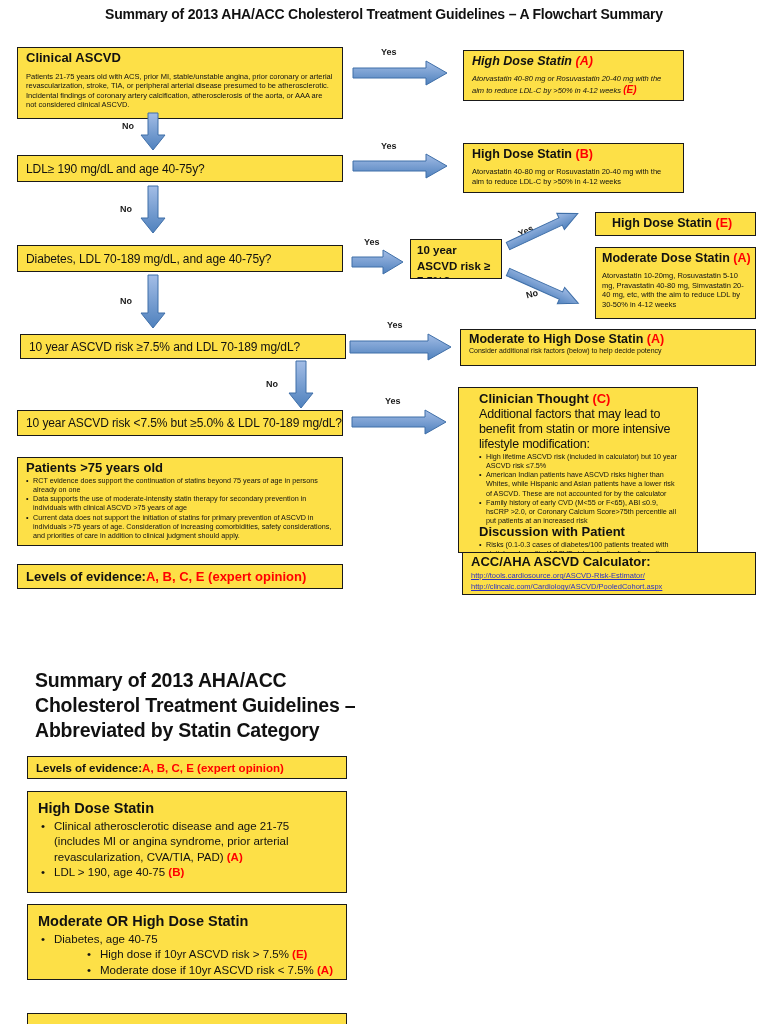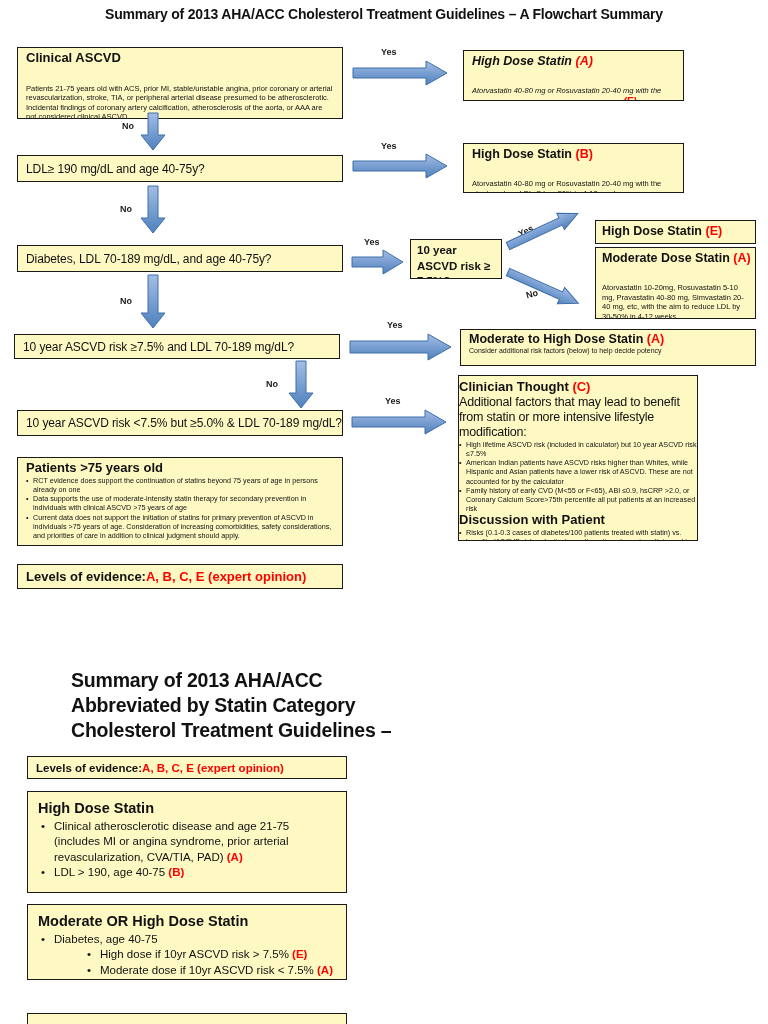--- a/index.html
+++ b/index.html
@@ -1,34 +1,34 @@
 <!DOCTYPE html>
 <html><head>
 <meta charset="utf-8">
 <style>
   html,body{margin:0;padding:0;background:#ffffff;}
   .canvas{position:relative;width:768px;height:1024px;background:#ffffff;overflow:hidden;
           font-family:"Liberation Sans", sans-serif;color:#111;}
   .abs{position:absolute;box-sizing:border-box;}
-  .box{position:absolute;box-sizing:border-box;background:#fef9c3;border:1.6px solid #1a1a1a;padding:3px 8px;overflow:hidden;}
+  .box{position:absolute;box-sizing:border-box;background:#fde047;border:1.6px solid #1a1a1a;padding:3px 8px;overflow:hidden;}
   .p1title{top:6px;left:0;width:768px;text-align:center;font-size:14px;font-weight:bold;letter-spacing:-0.2px;}
   .q{display:flex;align-items:center;font-weight:normal;font-size:12px;white-space:nowrap;letter-spacing:-0.1px;}
   .bh{font-weight:bold;font-size:13px;line-height:1.15;}
   .bh2{font-weight:bold;font-size:12.5px;line-height:1.15;}
-  .tiny{font-size:7.5px;line-height:1.26;margin-top:18px;}
+  .tiny{font-size:7.5px;line-height:1.26;margin-top:6px;}
   .tiny7{font-size:7px;line-height:1.25;margin-top:1px;}
   .red{color:#ff0000;font-weight:bold;}
   .redE{color:#ff0000;font-weight:bold;font-size:10px;}
   .lbl{position:absolute;font-size:9px;font-weight:bold;color:#1a1a1a;}
   .tb{position:relative;padding-left:7px;font-size:7.2px;line-height:1.27;}
   .tb::before{content:"•";position:absolute;left:0;top:0;}
   .sub{font-size:12.5px;line-height:1.2;letter-spacing:-0.2px;}
   .dec{font-weight:bold;font-size:11.5px;line-height:1.35;}
   .link{display:block;color:#2e31c2;text-decoration:underline;font-size:7.5px;line-height:1.5;cursor:pointer;}
-  .p2title{font-size:19.5px;font-weight:bold;line-height:25px;letter-spacing:-0.2px;margin-left:36px;}
+  .p2title{font-size:19.5px;font-weight:bold;line-height:25px;letter-spacing:-0.2px;}
   .b2{position:relative;padding-left:16px;font-size:11.5px;line-height:1.33;}
   .b2::before{content:"•";position:absolute;left:3px;top:0;}
   .b2.lvl1{margin-left:46px;}
   .ev1{display:flex;align-items:center;font-weight:bold;font-size:13px;white-space:nowrap;}
   .ev2{display:flex;align-items:center;font-weight:bold;font-size:11.5px;white-space:nowrap;}
   svg.arr{position:absolute;overflow:visible;}
 </style>
 </head>
 <body>
 
@@ -107,37 +107,37 @@
   <span class="lbl" style="left:518px;top:226px;transform:rotate(-25deg);">Yes</span>
   <svg class="arr" style="left:508px;top:236px;transform:rotate(-25deg);transform-origin:0 50%;" width="78" height="20">
     <polygon points="0,6 58,6 58,1 77,10 58,19 58,14 0,14" fill="url(#ag)" stroke="#3f6fa8" stroke-width="1"></polygon>
   </svg>
   <span class="lbl" style="left:526px;top:289px;transform:rotate(-15deg);">No</span>
   <svg class="arr" style="left:508px;top:262px;transform:rotate(24deg);transform-origin:0 50%;" width="78" height="20">
     <polygon points="0,6 58,6 58,1 77,10 58,19 58,14 0,14" fill="url(#ag)" stroke="#3f6fa8" stroke-width="1"></polygon>
   </svg>
 
   
-  <div class="box" style="left:595px;top:220px;width:161px;height:24px;padding:3px 6px;">
+  <div class="box" style="left:595px;top:212px;width:161px;height:24px;padding:3px 16px;">
     <div class="bh2" style="white-space:nowrap;"><span>High Dose Statin </span><span class="red">(E)</span></div>
   </div>
 
   
   <div class="box" style="left:595px;top:247px;width:161px;height:72px;padding:3px 6px;">
     <div class="bh2" style="white-space:nowrap;"><span>Moderate Dose Statin </span><span class="red">(A)</span></div>
     <div class="tiny">Atorvastatin 10-20mg, Rosuvastatin 5-10 mg, Pravastatin 40-80 mg, Simvastatin 20-40 mg, etc, with the aim to reduce LDL by 30-50% in 4-12 weeks</div>
   </div>
 
   <span class="lbl" style="left:120px;top:296px;">No</span>
   <svg class="arr" style="left:140px;top:275px;" width="26" height="54">
     <polygon points="8,0 18,0 18,38 25,38 13,53 1,38 8,38" fill="url(#ag)" stroke="#3f6fa8" stroke-width="1"></polygon>
   </svg>
 
   
-  <div class="box q" style="left:14px;top:334px;width:326px;height:25px;">
+  <div class="box q" style="left:20px;top:334px;width:326px;height:25px;">
     <span>10 year ASCVD risk ≥7.5% and LDL 70-189 mg/dL?</span>
   </div>
 
   <span class="lbl" style="left:387px;top:320px;">Yes</span>
   <svg class="arr" style="left:350px;top:332px;" width="102" height="30">
     <polygon points="0,9 78,9 78,2 101,15 78,28 78,21 0,21" fill="url(#ag)" stroke="#3f6fa8" stroke-width="1"></polygon>
   </svg>
 
   
   <div class="box" style="left:460px;top:329px;width:296px;height:37px;padding:2px 8px;">
@@ -154,21 +154,21 @@
   <div class="box q" style="left:17px;top:410px;width:326px;height:26px;">
     <span>10 year ASCVD risk &lt;7.5% but ≥5.0% &amp; LDL 70-189 mg/dL?</span>
   </div>
 
   <span class="lbl" style="left:385px;top:396px;">Yes</span>
   <svg class="arr" style="left:352px;top:408px;" width="95" height="28">
     <polygon points="0,9 73,9 73,2 94,14 73,26 73,19 0,19" fill="url(#ag)" stroke="#3f6fa8" stroke-width="1"></polygon>
   </svg>
 
   
-  <div class="box" style="left:458px;top:375px;width:240px;height:166px;padding:4px 0;">
+  <div class="box" style="left:458px;top:387px;width:240px;height:166px;padding:4px 20px;">
     <div class="bh"><span>Clinician Thought </span><span class="red">(C)</span></div>
     <div class="sub">Additional factors that may lead to benefit from statin or more intensive lifestyle modification:</div>
     <div class="tb">High lifetime ASCVD risk (included in calculator) but 10 year ASCVD risk ≤7.5%</div>
     <div class="tb">American Indian patients have ASCVD risks higher than Whites, while Hispanic and Asian patients have a lower risk of ASCVD. These are not accounted for by the calculator</div>
     <div class="tb">Family history of early CVD (M&lt;55 or F&lt;65), ABI ≤0.9, hsCRP &gt;2.0, or Coronary Calcium Score&gt;75th percentile all put patients at an increased risk</div>
     <div class="bh">Discussion with Patient</div>
     <div class="tb">Risks (0.1-0.3 cases of diabetes/100 patients treated with statin) vs. benefits (ASCVD risk reduction) vs. alternatives (exercise, diet, smoking cessation, meds)</div>
     <div class="tb">Patient preferences and likeliness to adhere</div>
   </div>
 
@@ -180,26 +180,31 @@
     <div class="tb">Current data does not support the initiation of statins for primary prevention of ASCVD in individuals &gt;75 years of age. Consideration of increasing comorbidities, safety considerations, and priorities of care in addition to clinical judgment should apply.</div>
   </div>
 
   
   <div class="box ev1" style="left:17px;top:564px;width:326px;height:25px;">
     <span>Levels of evidence: </span>
       <span class="red">A, B, C, E (expert opinion)</span>
   </div>
 
   
+  <div class="box" style="left:462px;top:552px;width:294px;height:43px;padding:2px 8px;">
+    <div class="bh">ACC/AHA ASCVD Calculator:</div>
+    <a class="link">http://tools.cardiosource.org/ASCVD-Risk-Estimator/</a>
+    <a class="link">http://clincalc.com/Cardiology/ASCVD/PooledCohort.aspx</a>
+  </div>
 
   
   <div class="abs p2title" style="left:35px;top:668px;width:430px;">
     <div>Summary of 2013 AHA/ACC</div>
+    <div>Cholesterol Treatment Guidelines –</div>
     <div>Abbreviated by Statin Category</div>
-    <div>Cholesterol Treatment Guidelines –</div>
   </div>
 
   <div class="box ev2" style="left:27px;top:756px;width:320px;height:23px;">
     <span>Levels of evidence: </span>
       <span class="red">A, B, C, E (expert opinion)</span>
   </div>
 
   
   <div class="box" style="left:27px;top:791px;width:320px;height:102px;padding:8px 10px;">
     <div style="font-weight:bold;font-size:14.5px;margin-bottom:3px;">High Dose Statin</div>

